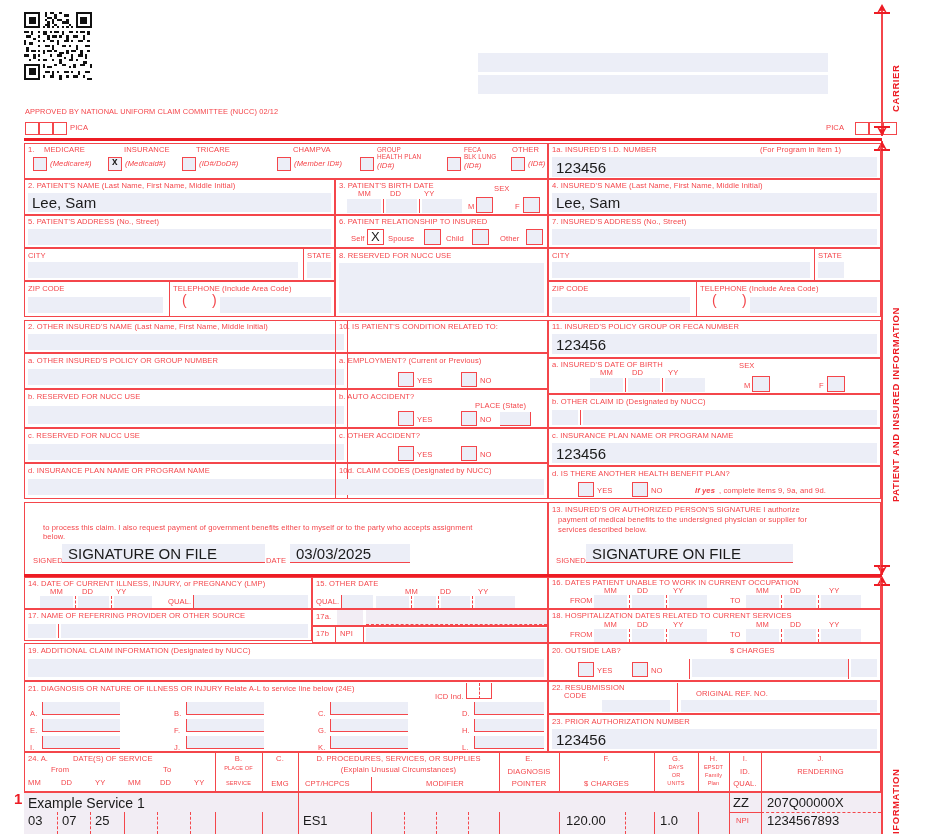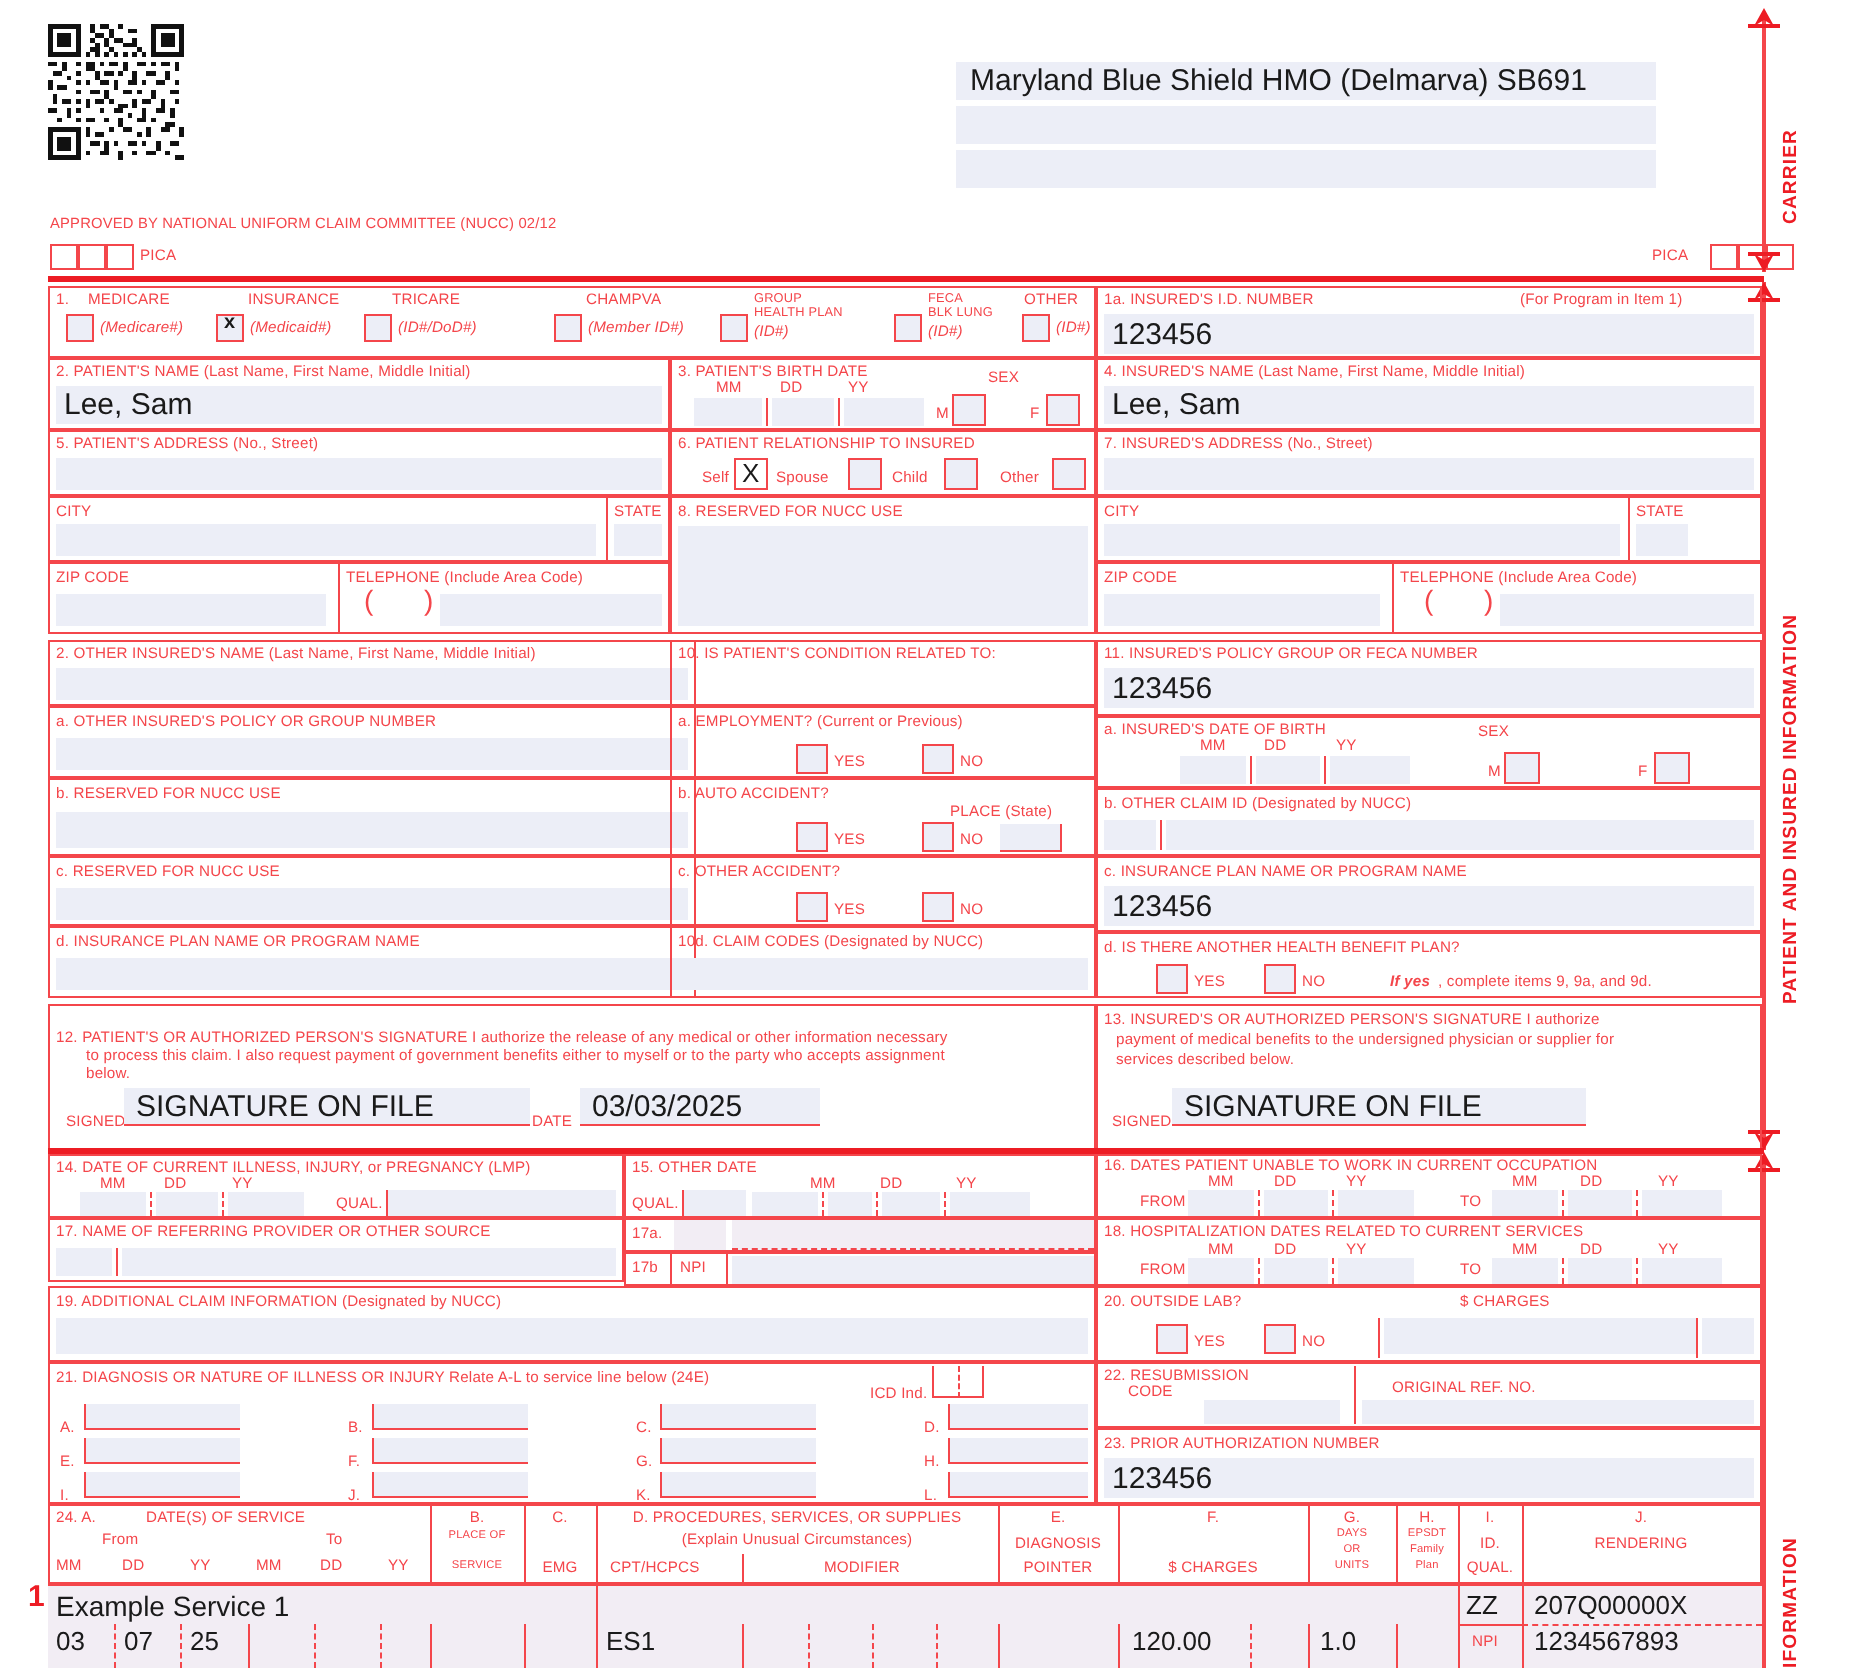--- a/index.html
+++ b/index.html
@@ -215,23 +215,20 @@
           <rect x="18" y="27" width="1" height="1"></rect>
         <rect x="21" y="27" width="2" height="1"></rect>
           <rect x="25" y="27" width="1" height="1"></rect>
         <rect x="27" y="28" width="2" height="1"></rect>
       </g>
     </svg>
   </div>
 
   <div class="abs" id="approved" style="left:25px;top:107px;">APPROVED BY NATIONAL UNIFORM CLAIM COMMITTEE (NUCC) 02/12</div>
 
-  <div class="abs carrierline" style="left:478px;top:31px;width:350px;height:19px;">
-    <div class="abs val lg" style="left:7px;top:1px;">Maryland Blue Shield HMO (Delmarva) SB691</div>
-  </div>
   <div class="abs carrierline" style="left:478px;top:53px;width:350px;height:19px;">
     <div class="abs val lg" style="left:7px;top:1px;"></div>
   </div>
   <div class="abs carrierline" style="left:478px;top:75px;width:350px;height:19px;">
     <div class="abs val lg" style="left:7px;top:1px;"></div>
   </div>
 
   <div class="abs" style="left:25px;top:122px;">
     <div class="abs bx" style="left:0px;top:0px;width:14px;height:13px;"></div>
     <div class="abs bx" style="left:14px;top:0px;width:14px;height:13px;"></div>
@@ -529,21 +526,20 @@
   <div class="abs bx" style="left:548px;top:466px;width:333px;height:33px;"></div>
   <div class="abs lbl" style="left:552px;top:470px;">d. IS THERE ANOTHER HEALTH BENEFIT PLAN?</div>
   <div class="abs cbx" style="left:578px;top:482px;width:16px;height:15px;"></div>
   <div class="abs lbl" style="left:597px;top:487px;">YES</div>
   <div class="abs cbx" style="left:632px;top:482px;width:16px;height:15px;"></div>
   <div class="abs lbl" style="left:651px;top:487px;">NO</div>
   <div class="abs lbl b it" style="left:695px;top:487px;">If yes</div>
   <div class="abs lbl" style="left:719px;top:487px;">, complete items 9, 9a, and 9d.</div>
 
   <div class="abs bx" style="left:24px;top:502px;width:524px;height:73px;"></div>
-  <div class="abs lbl" style="left:28px;top:515px;">12. PATIENT'S OR AUTHORIZED PERSON'S SIGNATURE  I authorize the release of any medical or other information necessary</div>
   <div class="abs lbl" style="left:43px;top:524px;">to process this claim. I also request payment of government benefits either to myself or to the party who accepts assignment</div>
   <div class="abs lbl" style="left:43px;top:533px;">below.</div>
   <div class="abs lbl" style="left:33px;top:557px;">SIGNED</div>
   <div class="abs fld uline" style="left:62px;top:544px;width:203px;height:19px;">
     <div class="abs val lg" style="left:6px;top:1px;">SIGNATURE ON FILE</div>
   </div>
   <div class="abs lbl" style="left:266px;top:557px;">DATE</div>
   <div class="abs fld uline" style="left:290px;top:544px;width:120px;height:19px;">
     <div class="abs val lg" style="left:6px;top:1px;">03/03/2025</div>
   </div>
@@ -786,21 +782,21 @@
   <div class="abs lbl ctr" style="left:215px;top:755px;width:47px;">B.</div>
   <div class="abs lbl xs ctr" style="left:215px;top:765px;width:47px;">PLACE OF</div>
   <div class="abs lbl xs ctr" style="left:215px;top:780px;width:47px;">SERVICE</div>
 
   <div class="abs lbl ctr" style="left:262px;top:755px;width:36px;">C.</div>
   <div class="abs lbl ctr" style="left:262px;top:780px;width:36px;">EMG</div>
 
   <div class="abs lbl ctr" style="left:298px;top:755px;width:201px;">D. PROCEDURES, SERVICES, OR SUPPLIES</div>
   <div class="abs lbl ctr" style="left:298px;top:766px;width:201px;">(Explain Unusual Circumstances)</div>
   <div class="abs lbl" style="left:305px;top:780px;">CPT/HCPCS</div>
-  <div class="abs lbl" style="left:412px;top:780px;">MODIFIER</div>
+  <div class="abs lbl" style="left:426px;top:780px;">MODIFIER</div>
   <div class="abs vrule" style="left:371px;top:777px;width:1px;height:14px;"></div>
 
   <div class="abs lbl ctr" style="left:499px;top:755px;width:60px;">E.</div>
   <div class="abs lbl ctr" style="left:499px;top:768px;width:60px;">DIAGNOSIS</div>
   <div class="abs lbl ctr" style="left:499px;top:780px;width:60px;">POINTER</div>
 
   <div class="abs lbl ctr" style="left:559px;top:755px;width:95px;">F.</div>
   <div class="abs lbl ctr" style="left:559px;top:780px;width:95px;">$ CHARGES</div>
 
   <div class="abs lbl ctr" style="left:654px;top:755px;width:44px;">G.</div>

